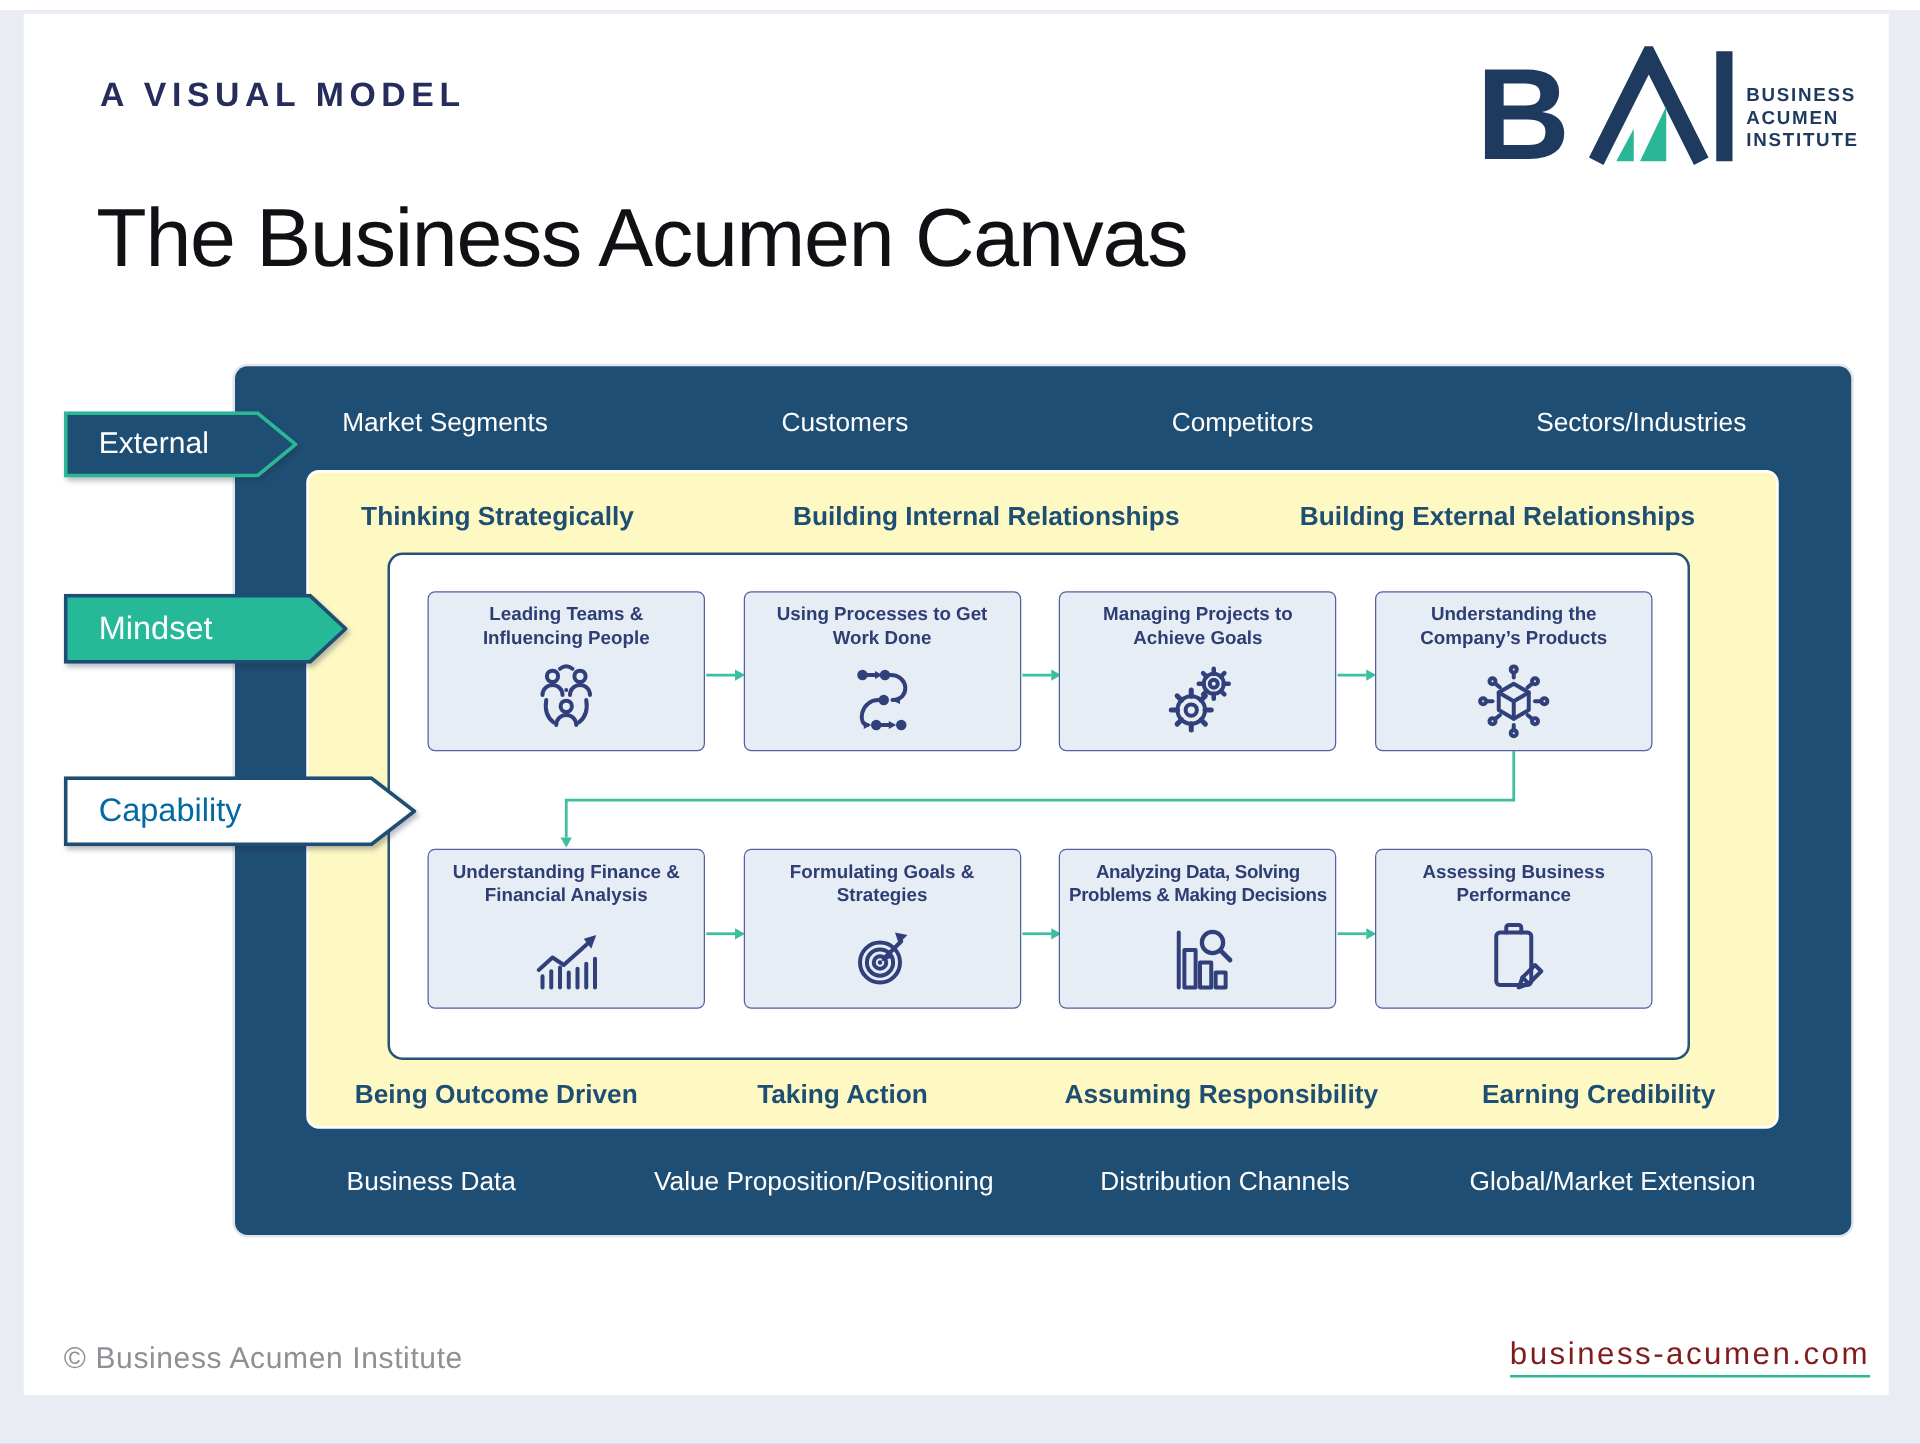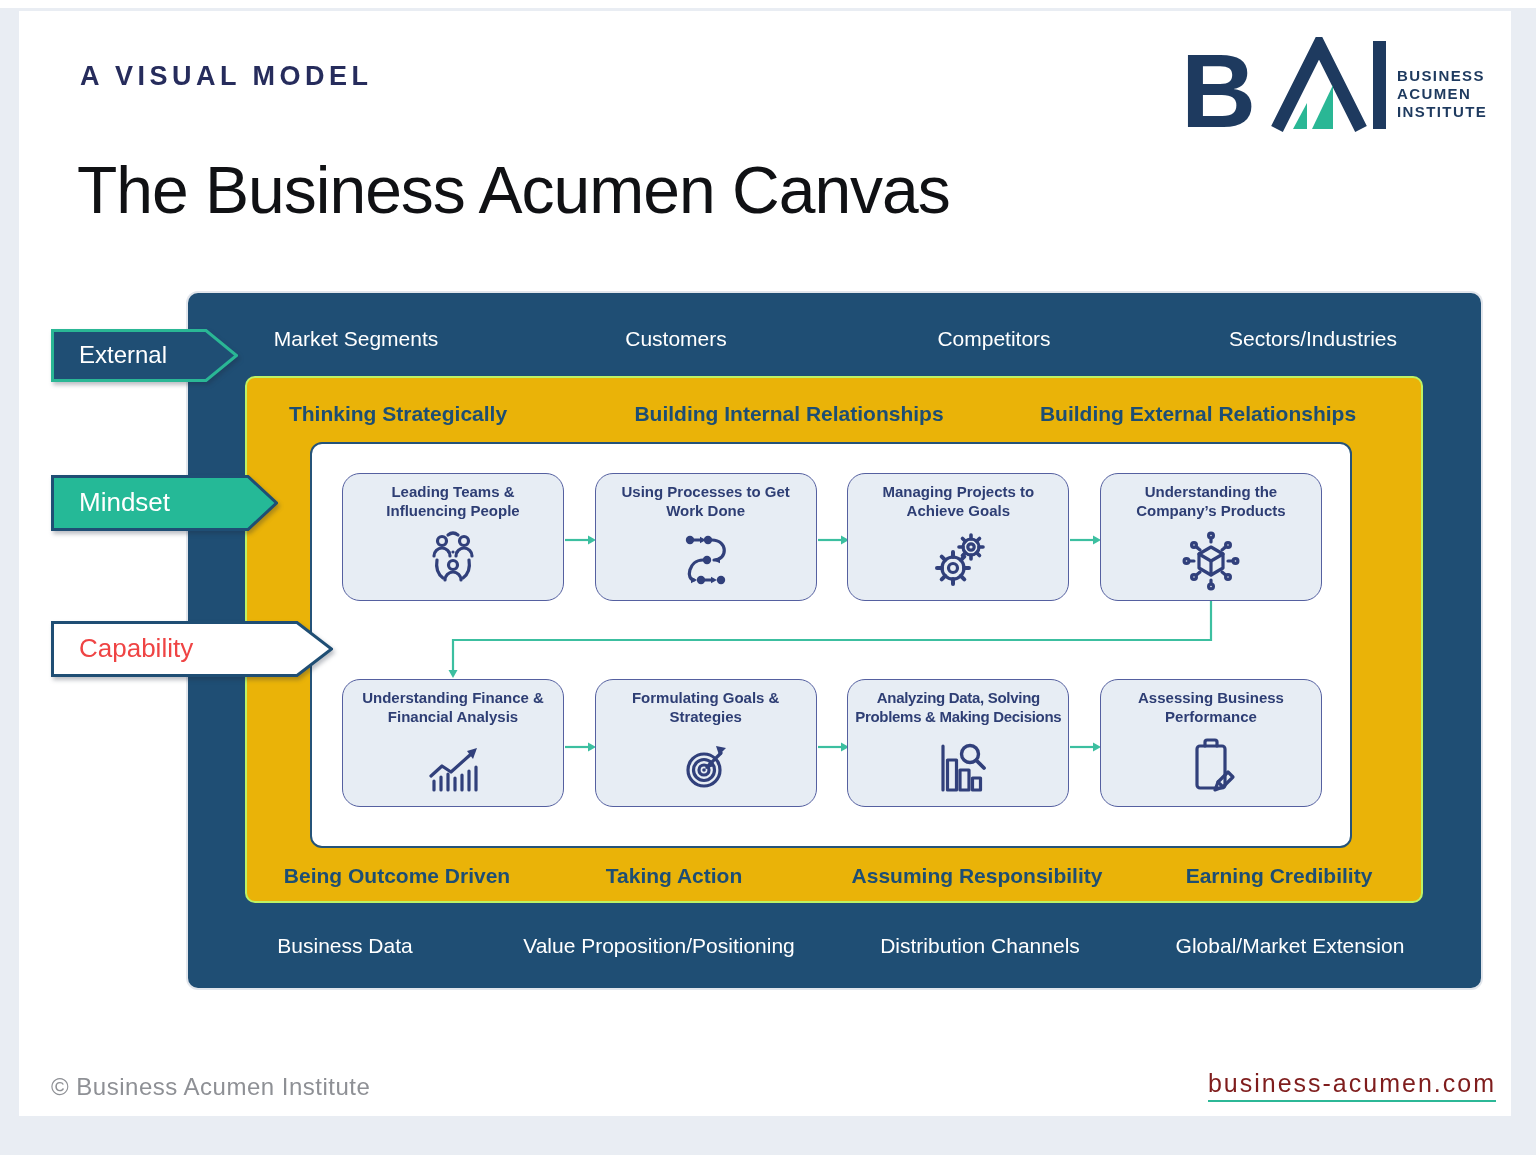--- a/index.html
+++ b/index.html
@@ -10,44 +10,44 @@
 
   .eyebrow{position:absolute;left:61px;top:50px;font-size:27px;font-weight:bold;letter-spacing:4.5px;color:#262C5C;}
   .main-title{position:absolute;left:58px;top:141px;font-size:66px;color:#101114;letter-spacing:-1px;white-space:nowrap;text-align:right;}
 
   .logo{position:absolute;left:1162px;top:26px;width:310px;height:104px;}
 
   .canvas{position:absolute;left:169px;top:282px;width:1293px;height:695px;background:#1F4E74;border-radius:10px;box-shadow:0 0 0 2px #E2E6EC;}
   .canvas-label{position:absolute;transform:translateX(-50%);top:34px;color:#ffffff;font-size:21px;white-space:nowrap;text-align:right;}
   .canvas-label.bottom{top:641px;}
 
-  .teal-box{position:absolute;left:57px;top:83px;width:1178px;height:527px;background:#eab308;border:2px solid #bef264;border-radius:10px;box-sizing:border-box;}
+  .teal-box{position:absolute;left:57px;top:83px;width:1178px;height:527px;background:#fef9c3;border:2px solid #ffffff;border-radius:10px;box-sizing:border-box;}
   .teal-label{position:absolute;transform:translateX(-50%);top:24px;color:#1D4E74;font-size:21px;font-weight:bold;white-space:nowrap;}
   .teal-label.bottom{top:486px;}
 
   .white-box{position:absolute;left:63px;top:64px;width:1042px;height:406px;background:#ffffff;border:2px solid #255379;border-radius:12px;box-sizing:border-box;}
   .flow-overlay{position:absolute;left:0;top:0;width:1038px;height:402px;pointer-events:none;}
 
   .cards-row{position:absolute;left:30px;right:28px;display:flex;justify-content:space-between;}
   .cards-row.r1{top:29px;}
   .cards-row.r2{top:235px;align-items:center;}
-  .card{width:222px;height:128px;background:#E7EDF4;border:1.5px solid #5560A0;border-radius:18px;box-sizing:border-box;display:flex;flex-direction:column;align-items:center;}
+  .card{width:222px;height:128px;background:#E7EDF4;border:1.5px solid #5560A0;border-radius:6px;box-sizing:border-box;display:flex;flex-direction:column;align-items:center;}
   .card-title{margin-top:9px;font-size:15px;font-weight:bold;color:#2E3E74;text-align:center;line-height:1.25;padding:0 8px;}
   .card-title.tight{font-size:15px;letter-spacing:-0.3px;padding:0 2px;}
   .card-icon{flex:1;display:flex;align-items:center;justify-content:center;}
 
   .tag{position:absolute;filter:drop-shadow(2px 3px 2px rgba(30,40,60,0.3));}
   .tag svg{display:block;}
   .tag-label{position:absolute;left:28px;top:50%;transform:translateY(-52%);white-space:nowrap;}
   .tag-external{left:32px;top:318px;}
   .tag-external .tag-label{color:#ffffff;font-size:24px;}
   .tag-mindset{left:32px;top:464px;}
   .tag-mindset .tag-label{color:#ffffff;font-size:26px;}
   .tag-capability{left:32px;top:610px;}
-  .tag-capability .tag-label{color:#ef4444;font-size:26px;}
+  .tag-capability .tag-label{color:#0369a1;font-size:26px;}
 
   .copyright{position:absolute;left:32px;top:1062px;font-size:24px;color:#8E9095;letter-spacing:0.5px;}
   .site-link{position:absolute;right:15px;top:1058px;font-size:25px;color:#7f1d1d;letter-spacing:2px;text-decoration:none;border-bottom:2px solid #2CB897;padding-bottom:2px;cursor:pointer;}
 
   .ic{stroke:#31407B;fill:none;stroke-width:3.2;stroke-linecap:round;stroke-linejoin:round;}
   .ic-fill{fill:#31407B;stroke:none;}
 </style>
 </head>
 <body>
 

